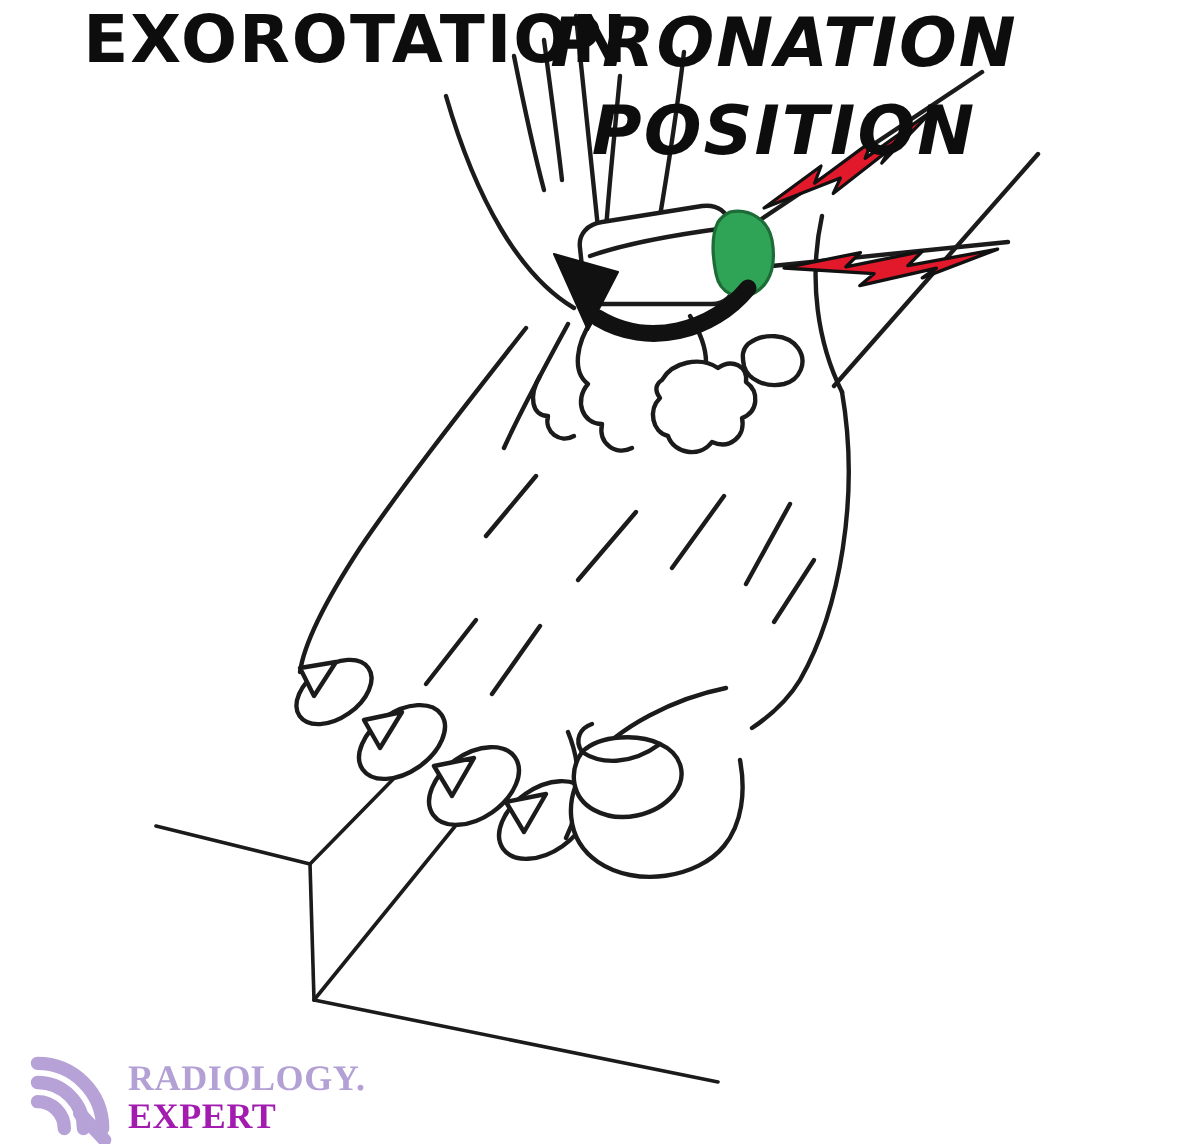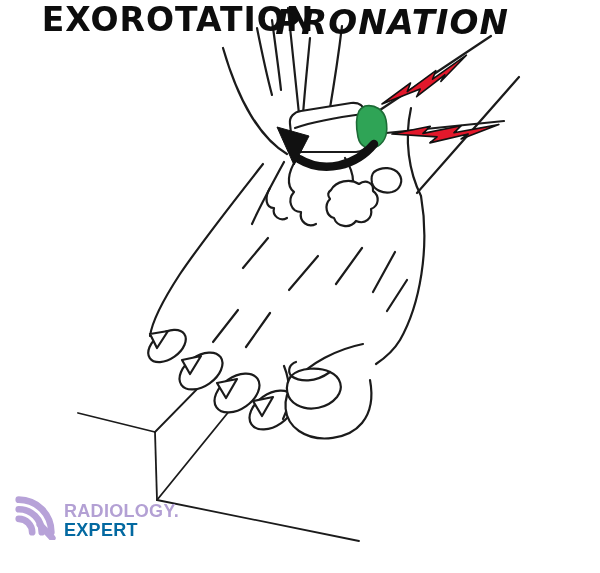--- a/index.html
+++ b/index.html
@@ -3,25 +3,25 @@
 <meta charset="utf-8">
 <style>
   html,body{margin:0;padding:0;background:#ffffff;}
   .stage{position:relative;width:600px;height:573px;background:#fff;overflow:hidden;
          font-family:"DejaVu Sans",sans-serif;}
   .stage svg.art{position:absolute;left:0;top:0;}
   .big-label{position:absolute;font-weight:bold;color:#0d0d0d;text-align:center;
              letter-spacing:1px;user-select:none;}
   .label-force{left:0;top:140;width:292px;font-size:33px;line-height:40px;padding-left:32px;}
   .label-position{left:243px;top:440;width:298px;font-size:34px;line-height:44px;font-style:italic;}
-  .logo{position:absolute;left:13px;top:490px;display:flex;align-items:flex-end;gap:5px;
-        font-family:Liberation Sans, sans-serif;}
+  .logo{position:absolute;left:13px;top:522px;display:flex;align-items:center;gap:5px;
+        font-family:Liberation Serif, serif;}
   .logo-text{display:flex;flex-direction:column;margin-top:4px;}
   .logo-line1{color:#b3a0d4;font-weight:bold;font-size:18px;line-height:19px;letter-spacing:.3px;}
-  .logo-line2{color:#0369a1;font-weight:bold;font-size:18px;line-height:19px;letter-spacing:.3px;}
+  .logo-line2{color:#a21caf;font-weight:bold;font-size:18px;line-height:19px;letter-spacing:.3px;}
 </style>
 </head>
 <body>
 
 <div class="stage">
 
   <svg class="art" width="600" height="573" viewBox="0 0 600 573">
 
     <g fill="none" stroke="#1b1b1b" stroke-width="1.8" stroke-linecap="round">
       <path d="M78,413 L155,432"></path>
@@ -108,20 +108,21 @@
       <path stroke="#111111" stroke-width="1" stroke-linejoin="round" d="M277,127 L309,136 L294,165 Z" fill="#111111"></path>
     </g>
   </svg>
 
   <div class="big-label label-force">
     <div>EXOROTATION</div>
   </div>
 
   <div class="big-label label-position">
     <div>PRONATION</div>
+    <div>POSITION</div>
   </div>
 
   <div class="logo">
     <svg width="46" height="50" viewBox="0 0 48 52">
       <g fill="none" stroke="#b7a2d8" stroke-width="7" stroke-linecap="round">
         <path d="M6,10 A34,34 0 0 1 40,44"></path>
         <path d="M6,20 A24,24 0 0 1 30,44"></path>
         <path d="M6,30 A14,14 0 0 1 20,44"></path>
         <path d="M28,36 L41,50"></path>
       </g>

